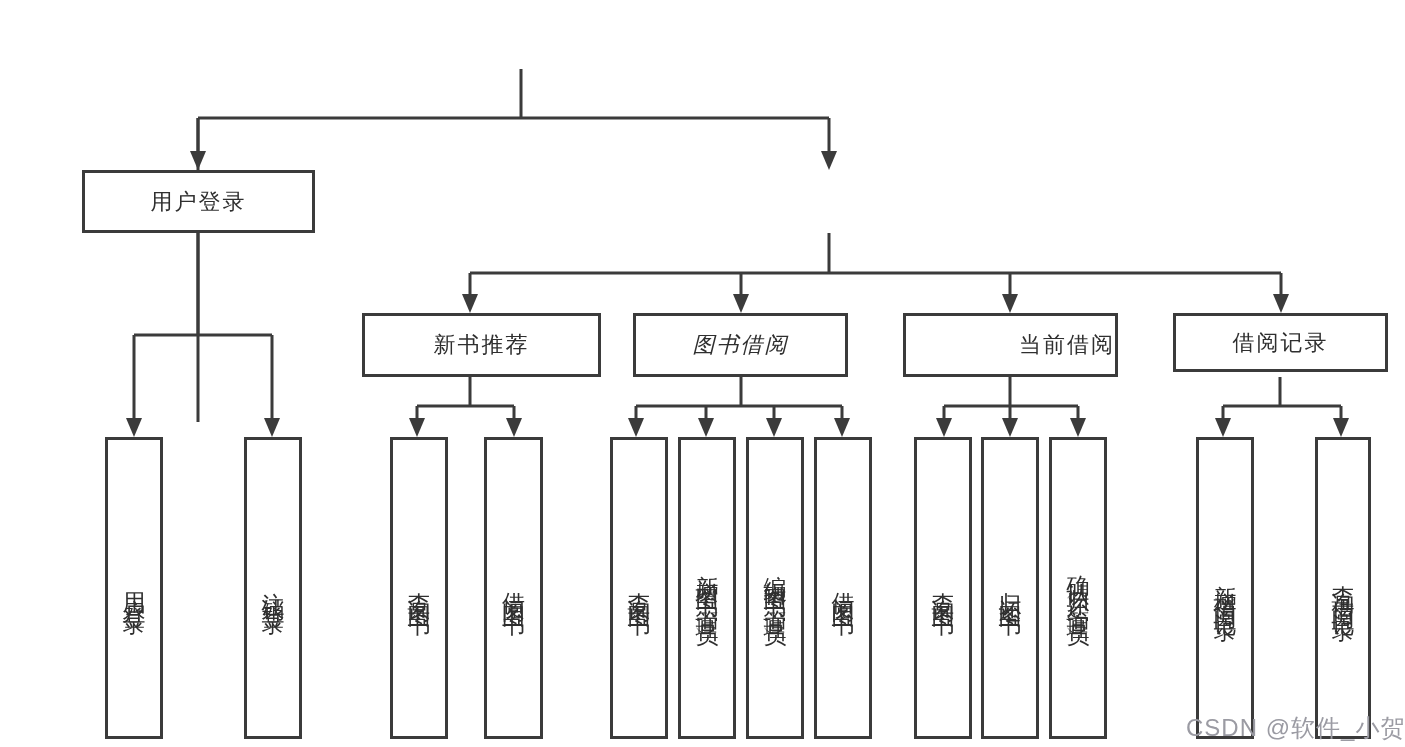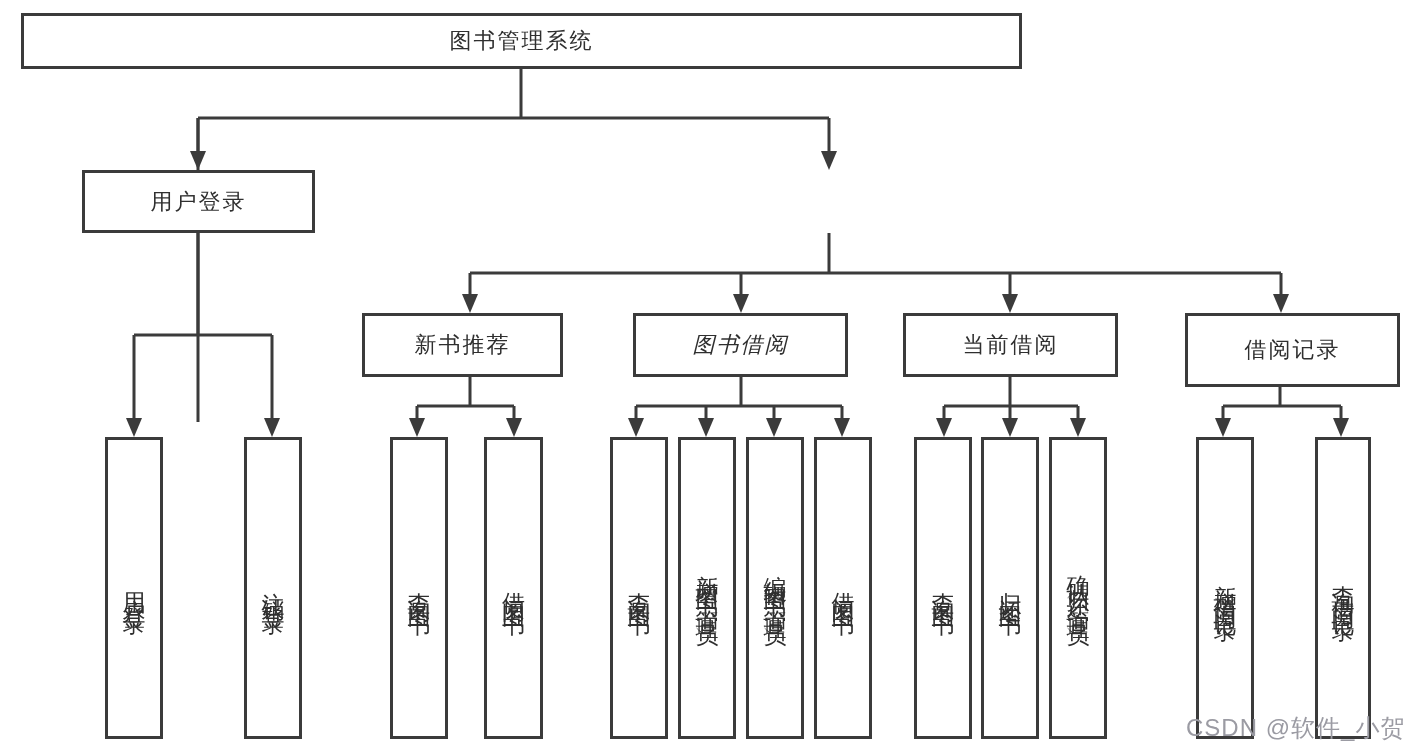--- a/index.html
+++ b/index.html
@@ -113,38 +113,35 @@
       <polygon class="arr" points="1070,418 1086,418 1078,437"></polygon>
     </g>
 
     <g>
       <path class="ln" d="M1280 377 V406 M1223 406 H1341 M1223 406 V422 M1341 406 V422"></path>
       <polygon class="arr" points="1215,418 1231,418 1223,437"></polygon>
       <polygon class="arr" points="1333,418 1349,418 1341,437"></polygon>
     </g>
   </svg>
 
-  <div class="box hbox" style="left:21px; top:13px; width:1001px; height:56px;">
-    <span>图书管理系统</span>
-  </div>
 
   <div class="box hbox" style="left:82px; top:170px; width:233px; height:63px;">
     <span>用户登录</span>
   </div>
 
-  <div class="box hbox" style="left:362px; top:313px; width:201px; height:64px;">
+  <div class="box hbox" style="left:362px; top:313px; width:239px; height:64px;">
     <span>新书推荐</span>
   </div>
   <div class="box hbox" style="left:633px; top:313px; width:215px; height:64px;font-style:italic;">
     <span>图书借阅</span>
   </div>
-  <div class="box hbox" style="left:903px; top:313px; width:215px; height:64px;">
+  <div class="box hbox" style="left:903px; top:313px; width:215px; height:64px;justify-content:flex-end;">
     <span>当前借阅</span>
   </div>
-  <div class="box hbox" style="left:1173px; top:313px; width:215px; height:74px;margin-left:12px;">
+  <div class="box hbox" style="left:1173px; top:313px; width:215px; height:59px;">
     <span>借阅记录</span>
   </div>
 
   <div class="box vbox" style="left:105px; top:437px; width:58px; height:302px;">
     <span class="vtext">用户登录</span>
   </div>
   <div class="box vbox" style="left:244px; top:437px; width:58px; height:302px;">
     <span class="vtext">注销登录</span>
   </div>
 

